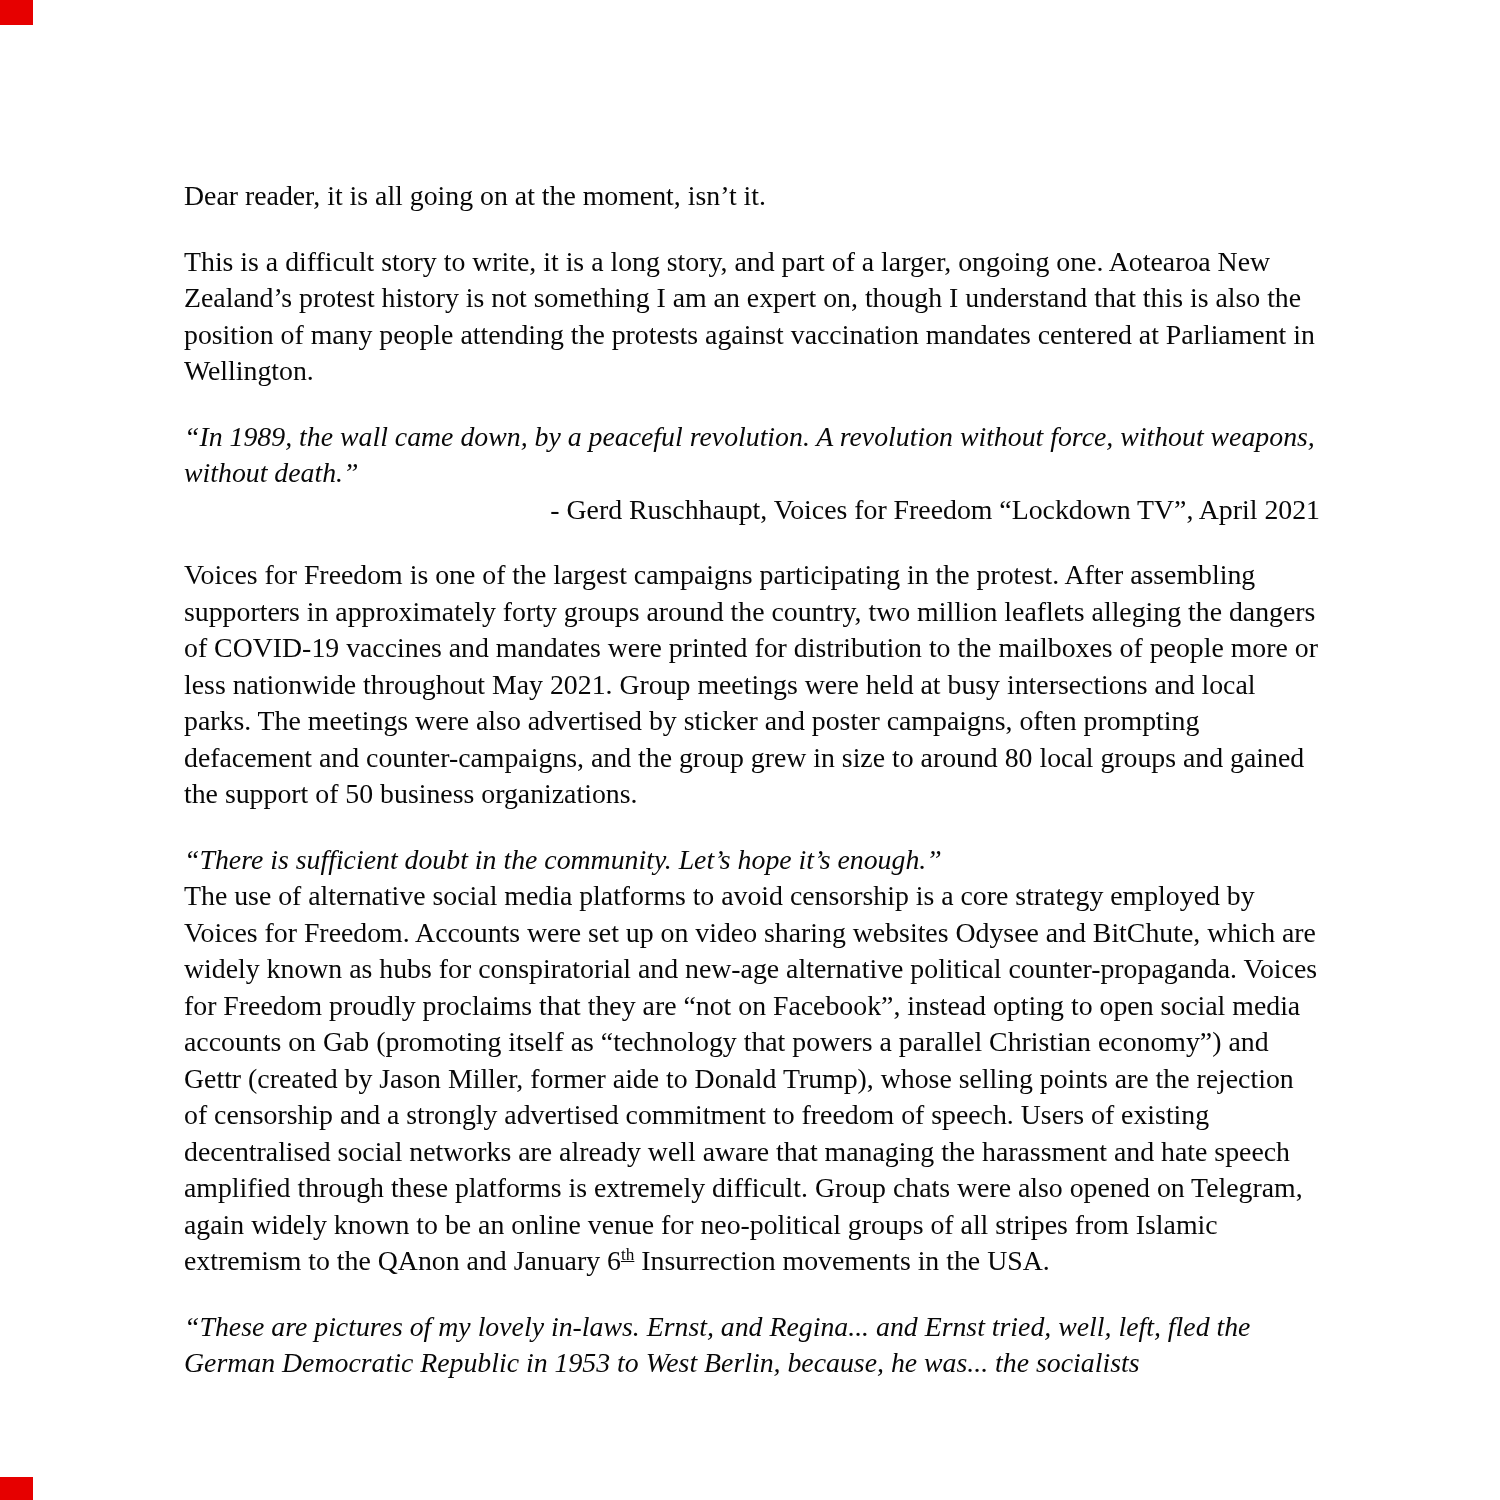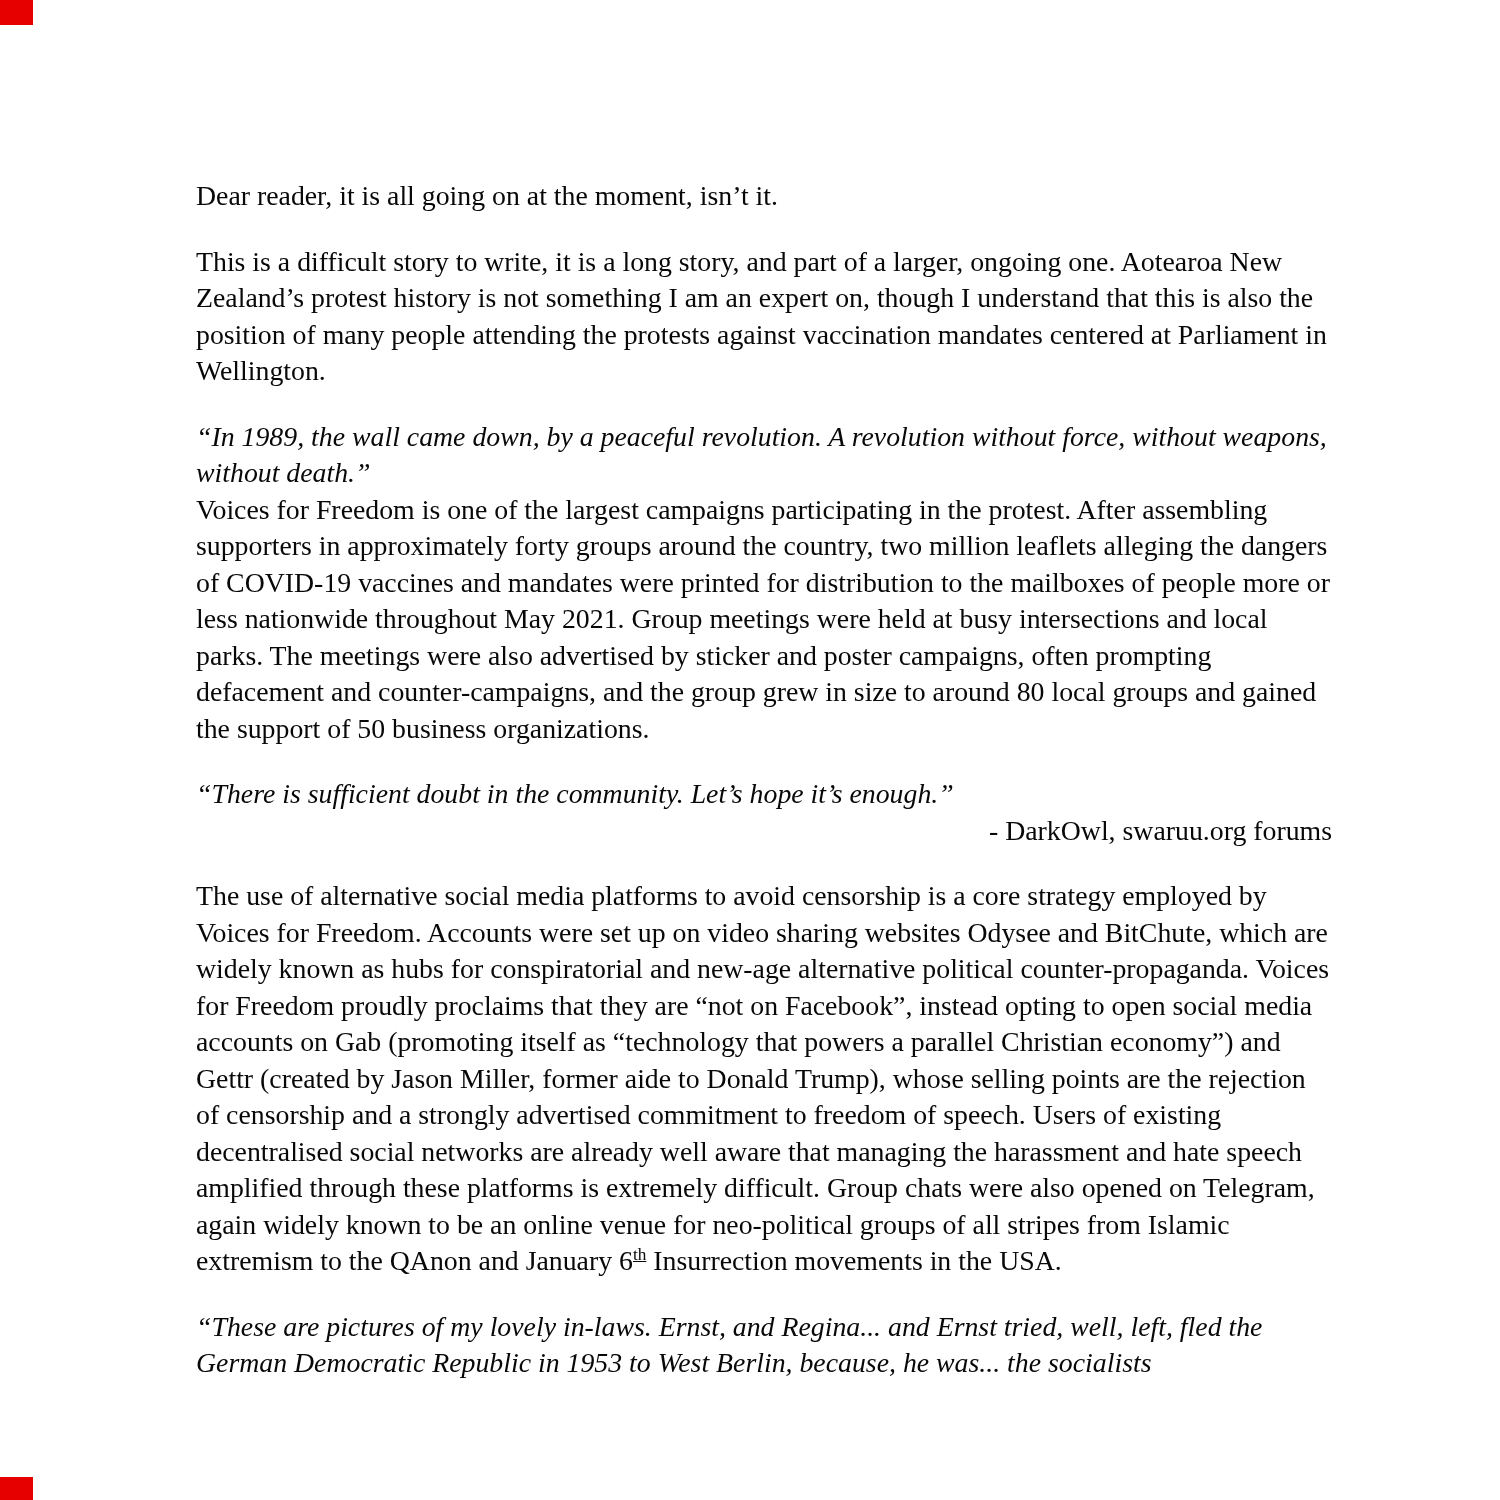--- a/index.html
+++ b/index.html
@@ -22,21 +22,21 @@
   .edge-marker {
     position: absolute;
     left: 0;
     width: 33px;
     background: #e60000;
   }
   .edge-marker.top { top: 0; height: 25px; }
   .edge-marker.bottom { bottom: 0; height: 23px; }
   .content {
     position: absolute;
-    left: 196px;
+    left: 184px;
     top: 178px;
     width: 1136px;
     color: #080808;
     font-size: 27.8px;
     line-height: 36.5px;
     text-align: left;
   }
   .content p {
     margin: 0 0 29px 0;
   }
@@ -65,25 +65,25 @@
   <div class="edge-marker bottom"></div>
 
   <div class="content">
 
     <p class="body">Dear reader, it is all going on at the moment, isn’t it.</p>
 
     <p class="body">This is a difficult story to write, it is a long story, and part of a larger, ongoing one. Aotearoa New Zealand’s protest history is not something I am an expert on, though I understand that this is also the position of many people attending the protests against vaccination mandates centered at Parliament in Wellington.</p>
 
     <p class="quote">“In 1989, the wall came down, by a peaceful revolution. A revolution without force, without weapons, without death.”</p>
 
+    <p class="attribution">- Gerd Ruschhaupt, Voices for Freedom “Lockdown TV”, April 2021</p>
 
     <p class="body">Voices for Freedom is one of the largest campaigns participating in the protest. After assembling supporters in approximately forty groups around the country, two million leaflets alleging the dangers of COVID-19 vaccines and mandates were printed for distribution to the mailboxes of people more or less nationwide throughout May 2021. Group meetings were held at busy intersections and local parks. The meetings were also advertised by sticker and poster campaigns, often prompting defacement and counter-campaigns, and the group grew in size to around 80 local groups and gained the support of 50 business organizations.</p>
 
     <p class="quote">“There is sufficient doubt in the community. Let’s hope it’s enough.”</p>
 
-    <p class="attribution">- DarkOwl, swaruu.org forums</p>
 
     <p class="body"><span>The use of alternative social media platforms to avoid censorship is a core strategy employed by Voices for Freedom. Accounts were set up on video sharing websites Odysee and BitChute, which are widely known as hubs for conspiratorial and new-age alternative political counter-propaganda. Voices for Freedom proudly proclaims that they are “not on Facebook”, instead opting to open social media accounts on Gab (promoting itself as “technology that powers a parallel Christian economy”) and Gettr (created by Jason Miller, former aide to Donald Trump), whose selling points are the rejection of censorship and a strongly advertised commitment to freedom of speech. Users of existing decentralised social networks are already well aware that managing the harassment and hate speech amplified through these platforms is extremely difficult. Group chats were also opened on Telegram, again widely known to be an online venue for neo-political groups of all stripes from Islamic extremism to the QAnon and January 6</span><sup>th</sup><span> Insurrection movements in the USA.</span></p>
 
     <p class="quote">“These are pictures of my lovely in-laws. Ernst, and Regina... and Ernst tried, well, left, fled the German Democratic Republic in 1953 to West Berlin, because, he was... the socialists</p>
 
   </div>
 </div>
 
 </body></html>

